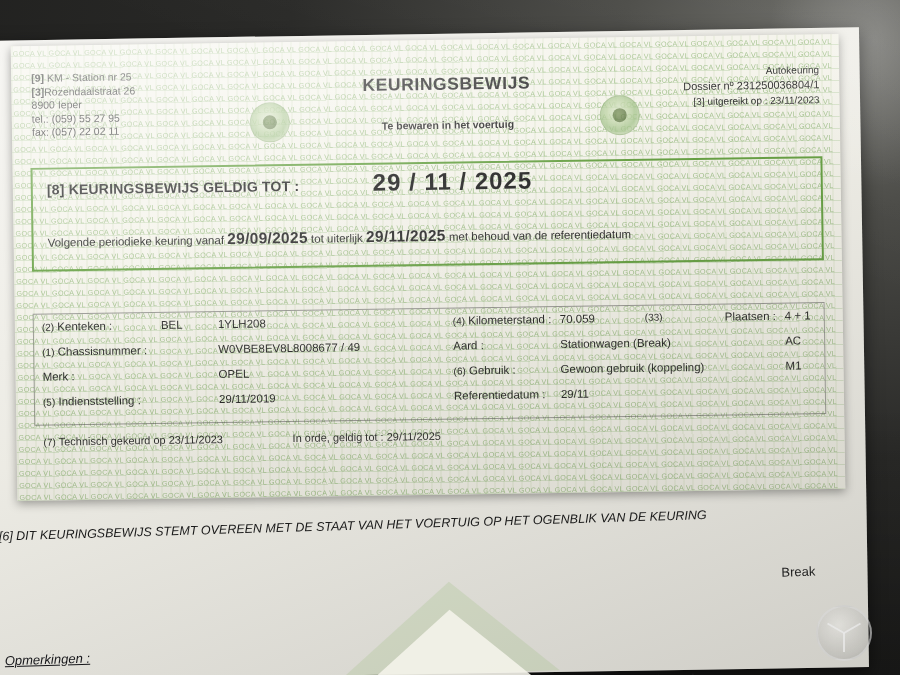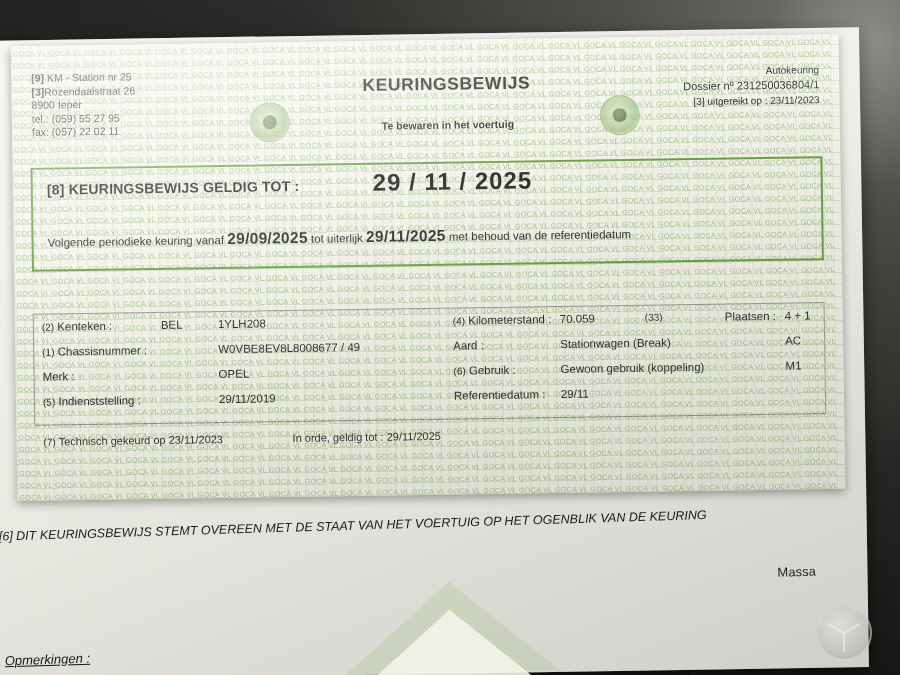--- a/index.html
+++ b/index.html
@@ -364,21 +364,21 @@
 
   <div class="photo-bg"></div>
 
   <div class="under-sheet">
     <div class="under-sheet-shade"></div>
 
     <div class="wm-triangle"></div>
     <div class="wm-triangle-inner"></div>
 
     <div class="declaration">[6] DIT KEURINGSBEWIJS STEMT OVEREEN MET DE STAAT VAN HET VOERTUIG OP HET OGENBLIK VAN DE KEURING</div>
-    <div class="code-label">Massa</div>
+    <div class="code-label">Break</div>
     <div class="remarks">Opmerkingen :</div>
 
     <div class="footer-note">Aanhangwagen met een Maximale Toegelaten Massa - zonder rem 680 kg. - met rem 750 kg of fietsendrager</div>
   </div>
 
   <div class="cert">
     <div class="guilloche"></div>
     <div class="microtext" id="microtext">GOCA VL GOCA VL GOCA VL GOCA VL GOCA VL GOCA VL GOCA VL GOCA VL GOCA VL GOCA VL GOCA VL GOCA VL GOCA VL GOCA VL GOCA VL GOCA VL GOCA VL GOCA VL GOCA VL GOCA VL GOCA VL GOCA VL GOCA VL GOCA VL GOCA VL GOCA VL GOCA VL GOCA VL GOCA VL GOCA VL GOCA VL GOCA VL GOCA VL GOCA VL GOCA VL GOCA VL GOCA VL GOCA VL GOCA VL GOCA VL GOCA VL GOCA VL GOCA VL GOCA VL GOCA VL GOCA VL GOCA VL GOCA VL GOCA VL GOCA VL GOCA VL GOCA VL GOCA VL GOCA VL GOCA VL GOCA VL GOCA VL GOCA VL GOCA VL GOCA VL GOCA VL GOCA VL GOCA VL GOCA VL GOCA VL GOCA VL GOCA VL GOCA VL GOCA VL GOCA VL GOCA VL GOCA VL GOCA VL GOCA VL GOCA VL GOCA VL GOCA VL GOCA VL GOCA VL GOCA VL GOCA VL GOCA VL GOCA VL GOCA VL GOCA VL GOCA VL GOCA VL GOCA VL GOCA VL GOCA VL GOCA VL GOCA VL GOCA VL GOCA VL GOCA VL GOCA VL GOCA VL GOCA VL GOCA VL GOCA VL GOCA VL GOCA VL GOCA VL GOCA VL GOCA VL GOCA VL GOCA VL GOCA VL GOCA VL GOCA VL GOCA VL GOCA VL GOCA VL GOCA VL GOCA VL GOCA VL GOCA VL GOCA VL GOCA VL GOCA VL GOCA VL GOCA VL GOCA VL GOCA VL GOCA VL GOCA VL GOCA VL GOCA VL GOCA VL GOCA VL GOCA VL GOCA VL GOCA VL GOCA VL GOCA VL GOCA VL GOCA VL GOCA VL GOCA VL GOCA VL GOCA VL GOCA VL GOCA VL GOCA VL GOCA VL GOCA VL GOCA VL GOCA VL GOCA VL GOCA VL GOCA VL GOCA VL GOCA VL GOCA VL GOCA VL GOCA VL GOCA VL GOCA VL GOCA VL GOCA VL GOCA VL GOCA VL GOCA VL GOCA VL GOCA VL GOCA VL GOCA VL GOCA VL GOCA VL GOCA VL GOCA VL GOCA VL GOCA VL GOCA VL GOCA VL GOCA VL GOCA VL GOCA VL GOCA VL GOCA VL GOCA VL GOCA VL GOCA VL GOCA VL GOCA VL GOCA VL GOCA VL GOCA VL GOCA VL GOCA VL GOCA VL GOCA VL GOCA VL GOCA VL GOCA VL GOCA VL GOCA VL GOCA VL GOCA VL GOCA VL GOCA VL GOCA VL GOCA VL GOCA VL GOCA VL GOCA VL GOCA VL GOCA VL GOCA VL GOCA VL GOCA VL GOCA VL GOCA VL GOCA VL GOCA VL GOCA VL GOCA VL GOCA VL GOCA VL GOCA VL GOCA VL GOCA VL GOCA VL GOCA VL GOCA VL GOCA VL GOCA VL GOCA VL GOCA VL GOCA VL GOCA VL GOCA VL GOCA VL GOCA VL GOCA VL GOCA VL GOCA VL GOCA VL GOCA VL GOCA VL GOCA VL GOCA VL GOCA VL GOCA VL GOCA VL GOCA VL GOCA VL GOCA VL GOCA VL GOCA VL GOCA VL GOCA VL GOCA VL GOCA VL GOCA VL GOCA VL GOCA VL GOCA VL GOCA VL GOCA VL GOCA VL GOCA VL GOCA VL GOCA VL GOCA VL GOCA VL GOCA VL GOCA VL GOCA VL GOCA VL GOCA VL GOCA VL GOCA VL GOCA VL GOCA VL GOCA VL GOCA VL GOCA VL GOCA VL GOCA VL GOCA VL GOCA VL GOCA VL GOCA VL GOCA VL GOCA VL GOCA VL GOCA VL GOCA VL GOCA VL GOCA VL GOCA VL GOCA VL GOCA VL GOCA VL GOCA VL GOCA VL GOCA VL GOCA VL GOCA VL GOCA VL GOCA VL GOCA VL GOCA VL GOCA VL GOCA VL GOCA VL GOCA VL GOCA VL GOCA VL GOCA VL GOCA VL GOCA VL GOCA VL GOCA VL GOCA VL GOCA VL GOCA VL GOCA VL GOCA VL GOCA VL GOCA VL GOCA VL GOCA VL GOCA VL GOCA VL GOCA VL GOCA VL GOCA VL GOCA VL GOCA VL GOCA VL GOCA VL GOCA VL GOCA VL GOCA VL GOCA VL GOCA VL GOCA VL GOCA VL GOCA VL GOCA VL GOCA VL GOCA VL GOCA VL GOCA VL GOCA VL GOCA VL GOCA VL GOCA VL GOCA VL GOCA VL GOCA VL GOCA VL GOCA VL GOCA VL GOCA VL GOCA VL GOCA VL GOCA VL GOCA VL GOCA VL GOCA VL GOCA VL GOCA VL GOCA VL GOCA VL GOCA VL GOCA VL GOCA VL GOCA VL GOCA VL GOCA VL GOCA VL GOCA VL GOCA VL GOCA VL GOCA VL GOCA VL GOCA VL GOCA VL GOCA VL GOCA VL GOCA VL GOCA VL GOCA VL GOCA VL GOCA VL GOCA VL GOCA VL GOCA VL GOCA VL GOCA VL GOCA VL GOCA VL GOCA VL GOCA VL GOCA VL GOCA VL GOCA VL GOCA VL GOCA VL GOCA VL GOCA VL GOCA VL GOCA VL GOCA VL GOCA VL GOCA VL GOCA VL GOCA VL GOCA VL GOCA VL GOCA VL GOCA VL GOCA VL GOCA VL GOCA VL GOCA VL GOCA VL GOCA VL GOCA VL GOCA VL GOCA VL GOCA VL GOCA VL GOCA VL GOCA VL GOCA VL GOCA VL GOCA VL GOCA VL GOCA VL GOCA VL GOCA VL GOCA VL GOCA VL GOCA VL GOCA VL GOCA VL GOCA VL GOCA VL GOCA VL GOCA VL GOCA VL GOCA VL GOCA VL GOCA VL GOCA VL GOCA VL GOCA VL GOCA VL GOCA VL GOCA VL GOCA VL GOCA VL GOCA VL GOCA VL GOCA VL GOCA VL GOCA VL GOCA VL GOCA VL GOCA VL GOCA VL GOCA VL GOCA VL GOCA VL GOCA VL GOCA VL GOCA VL GOCA VL GOCA VL GOCA VL GOCA VL GOCA VL GOCA VL GOCA VL GOCA VL GOCA VL GOCA VL GOCA VL GOCA VL GOCA VL GOCA VL GOCA VL GOCA VL GOCA VL GOCA VL GOCA VL GOCA VL GOCA VL GOCA VL GOCA VL GOCA VL GOCA VL GOCA VL GOCA VL GOCA VL GOCA VL GOCA VL GOCA VL GOCA VL GOCA VL GOCA VL GOCA VL GOCA VL GOCA VL GOCA VL GOCA VL GOCA VL GOCA VL GOCA VL GOCA VL GOCA VL GOCA VL GOCA VL GOCA VL GOCA VL GOCA VL GOCA VL GOCA VL GOCA VL GOCA VL GOCA VL GOCA VL GOCA VL GOCA VL GOCA VL GOCA VL GOCA VL GOCA VL GOCA VL GOCA VL GOCA VL GOCA VL GOCA VL GOCA VL GOCA VL GOCA VL GOCA VL GOCA VL GOCA VL GOCA VL GOCA VL GOCA VL GOCA VL GOCA VL GOCA VL GOCA VL GOCA VL GOCA VL GOCA VL GOCA VL GOCA VL GOCA VL GOCA VL GOCA VL GOCA VL GOCA VL GOCA VL GOCA VL GOCA VL GOCA VL GOCA VL GOCA VL GOCA VL GOCA VL GOCA VL GOCA VL GOCA VL GOCA VL GOCA VL GOCA VL GOCA VL GOCA VL GOCA VL GOCA VL GOCA VL GOCA VL GOCA VL GOCA VL GOCA VL GOCA VL GOCA VL GOCA VL GOCA VL GOCA VL GOCA VL GOCA VL GOCA VL GOCA VL GOCA VL GOCA VL GOCA VL GOCA VL GOCA VL GOCA VL GOCA VL GOCA VL GOCA VL GOCA VL GOCA VL GOCA VL GOCA VL GOCA VL GOCA VL GOCA VL GOCA VL GOCA VL GOCA VL GOCA VL GOCA VL GOCA VL GOCA VL GOCA VL GOCA VL GOCA VL GOCA VL GOCA VL GOCA VL GOCA VL GOCA VL GOCA VL GOCA VL GOCA VL GOCA VL GOCA VL GOCA VL GOCA VL GOCA VL GOCA VL GOCA VL GOCA VL GOCA VL GOCA VL GOCA VL GOCA VL GOCA VL GOCA VL GOCA VL GOCA VL GOCA VL GOCA VL GOCA VL GOCA VL GOCA VL GOCA VL GOCA VL GOCA VL GOCA VL GOCA VL GOCA VL GOCA VL GOCA VL GOCA VL GOCA VL GOCA VL GOCA VL GOCA VL GOCA VL GOCA VL GOCA VL GOCA VL GOCA VL GOCA VL GOCA VL GOCA VL GOCA VL GOCA VL GOCA VL GOCA VL GOCA VL GOCA VL GOCA VL GOCA VL GOCA VL GOCA VL GOCA VL GOCA VL GOCA VL GOCA VL GOCA VL GOCA VL GOCA VL GOCA VL GOCA VL GOCA VL GOCA VL GOCA VL GOCA VL GOCA VL GOCA VL GOCA VL GOCA VL GOCA VL GOCA VL GOCA VL GOCA VL GOCA VL GOCA VL GOCA VL GOCA VL GOCA VL GOCA VL GOCA VL GOCA VL GOCA VL GOCA VL GOCA VL GOCA VL GOCA VL GOCA VL GOCA VL GOCA VL GOCA VL GOCA VL GOCA VL GOCA VL GOCA VL GOCA VL GOCA VL GOCA VL GOCA VL GOCA VL GOCA VL GOCA VL GOCA VL GOCA VL GOCA VL GOCA VL GOCA VL GOCA VL GOCA VL GOCA VL GOCA VL GOCA VL GOCA VL GOCA VL GOCA VL GOCA VL GOCA VL GOCA VL GOCA VL GOCA VL GOCA VL GOCA VL GOCA VL GOCA VL GOCA VL GOCA VL GOCA VL GOCA VL GOCA VL GOCA VL GOCA VL GOCA VL GOCA VL GOCA VL GOCA VL GOCA VL GOCA VL GOCA VL GOCA VL GOCA VL GOCA VL GOCA VL GOCA VL GOCA VL GOCA VL GOCA VL GOCA VL GOCA VL GOCA VL GOCA VL GOCA VL GOCA VL GOCA VL GOCA VL GOCA VL GOCA VL GOCA VL GOCA VL GOCA VL GOCA VL GOCA VL GOCA VL GOCA VL GOCA VL GOCA VL GOCA VL GOCA VL GOCA VL GOCA VL GOCA VL GOCA VL GOCA VL GOCA VL GOCA VL GOCA VL GOCA VL GOCA VL GOCA VL GOCA VL GOCA VL GOCA VL GOCA VL GOCA VL GOCA VL GOCA VL GOCA VL GOCA VL GOCA VL GOCA VL GOCA VL GOCA VL GOCA VL GOCA VL GOCA VL GOCA VL GOCA VL GOCA VL GOCA VL GOCA VL GOCA VL GOCA VL GOCA VL GOCA VL GOCA VL GOCA VL GOCA VL GOCA VL GOCA VL GOCA VL GOCA VL GOCA VL GOCA VL GOCA VL GOCA VL GOCA VL GOCA VL GOCA VL GOCA VL GOCA VL GOCA VL GOCA VL GOCA VL GOCA VL GOCA VL GOCA VL GOCA VL GOCA VL GOCA VL GOCA VL GOCA VL GOCA VL GOCA VL GOCA VL GOCA VL GOCA VL GOCA VL GOCA VL GOCA VL GOCA VL GOCA VL GOCA VL GOCA VL GOCA VL GOCA VL GOCA VL GOCA VL GOCA VL GOCA VL GOCA VL GOCA VL GOCA VL GOCA VL GOCA VL GOCA VL GOCA VL GOCA VL GOCA VL GOCA VL GOCA VL GOCA VL GOCA VL GOCA VL GOCA VL GOCA VL GOCA VL GOCA VL GOCA VL GOCA VL GOCA VL GOCA VL GOCA VL GOCA VL GOCA VL GOCA VL GOCA VL GOCA VL GOCA VL GOCA VL GOCA VL GOCA VL GOCA VL GOCA VL GOCA VL GOCA VL GOCA VL GOCA VL GOCA VL GOCA VL GOCA VL GOCA VL GOCA VL GOCA VL GOCA VL GOCA VL GOCA VL GOCA VL GOCA VL GOCA VL GOCA VL GOCA VL GOCA VL GOCA VL GOCA VL GOCA VL GOCA VL GOCA VL GOCA VL GOCA VL GOCA VL GOCA VL GOCA VL GOCA VL GOCA VL GOCA VL GOCA VL GOCA VL GOCA VL GOCA VL GOCA VL GOCA VL GOCA VL GOCA VL GOCA VL GOCA VL GOCA VL GOCA VL GOCA VL GOCA VL GOCA VL GOCA VL GOCA VL GOCA VL GOCA VL GOCA VL GOCA VL GOCA VL GOCA VL GOCA VL GOCA VL GOCA VL GOCA VL GOCA VL GOCA VL GOCA VL GOCA VL GOCA VL GOCA VL GOCA VL GOCA VL GOCA VL GOCA VL GOCA VL GOCA VL GOCA VL GOCA VL GOCA VL GOCA VL GOCA VL GOCA VL GOCA VL GOCA VL GOCA VL GOCA VL GOCA VL GOCA VL GOCA VL GOCA VL GOCA VL GOCA VL GOCA VL GOCA VL GOCA VL GOCA VL GOCA VL GOCA VL GOCA VL GOCA VL GOCA VL GOCA VL GOCA VL GOCA VL GOCA VL GOCA VL GOCA VL GOCA VL GOCA VL GOCA VL GOCA VL GOCA VL GOCA VL GOCA VL GOCA VL GOCA VL GOCA VL GOCA VL GOCA VL GOCA VL GOCA VL GOCA VL GOCA VL GOCA VL GOCA VL GOCA VL GOCA VL GOCA VL GOCA VL GOCA VL GOCA VL GOCA VL GOCA VL GOCA VL GOCA VL GOCA VL GOCA VL GOCA VL </div>
 
     <div class="hdr">

